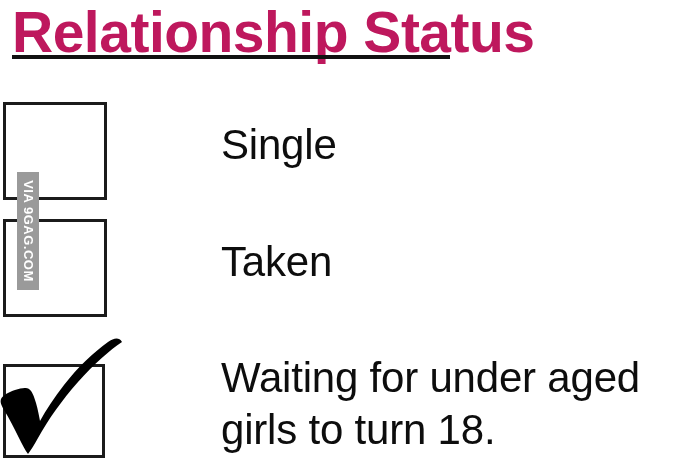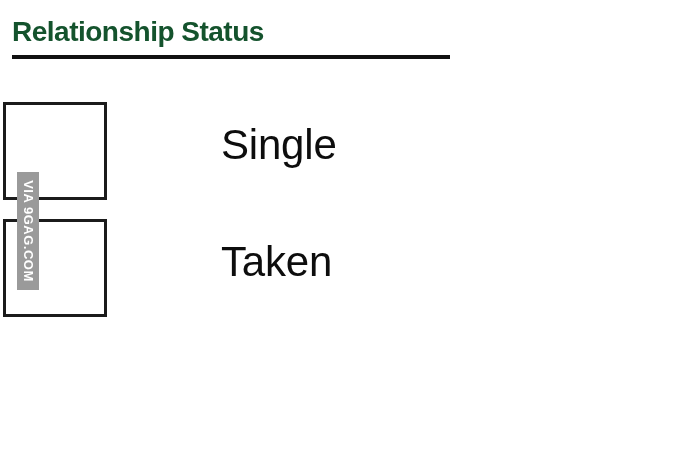--- a/index.html
+++ b/index.html
@@ -28,24 +28,24 @@
   
   .title-block {
     position: absolute;
     left: 12px;
     top: 8px;
     width: 460px;
   }
   .title-text {
     font-family: "Liberation Sans", sans-serif;
     font-weight: bold;
-    font-size: 28px;
+    font-size: 57px;
     line-height: 48px;
     letter-spacing: -0.5px;
-    color: #14532d;
+    color: #be185d;
     white-space: nowrap;
   }
   .title-rule {
     position: absolute;
     left: 0px;
     top: 47px;
     width: 438px;
     height: 4px;
     background: #111111;
   }
@@ -141,18 +141,38 @@
   <div class="option-row" id="row-1">
     <div class="checkbox"></div>
     <div class="option-label">Taken</div>
   </div>
 
   <div class="option-row" id="row-0">
     <div class="checkbox"></div>
     <div class="option-label">Single</div>
   </div>
 
+  <div class="option-row" id="row-2">
+    <div class="checkbox"></div>
+    <svg class="check-mark" viewBox="0 0 130 120" aria-hidden="true">
+      <path d="M124 4
+               C 112 12, 96 26, 80 44
+               C 64 62, 50 82, 40 100
+               C 36 107, 33 112, 30 116
+               C 27 112, 24 106, 21 100
+               C 16 90, 11 80, 6 72
+               C 3 67, 2 64, 3 61
+               C 5 57, 11 54, 17 52
+               C 23 50, 28 49, 31 51
+               C 34 53, 36 58, 38 65
+               C 40 72, 41 78, 42 83
+               C 48 72, 56 60, 66 47
+               C 80 29, 96 14, 110 4
+               C 116 0, 121 -1, 124 4 Z" fill="#000000"></path>
+    </svg>
+    <div class="option-label">Waiting for under aged girls to turn 18.</div>
+  </div>
 
   <div class="watermark">
     <span class="watermark-text">VIA 9GAG.COM</span>
   </div>
 
 </div>
 
 </body></html>

